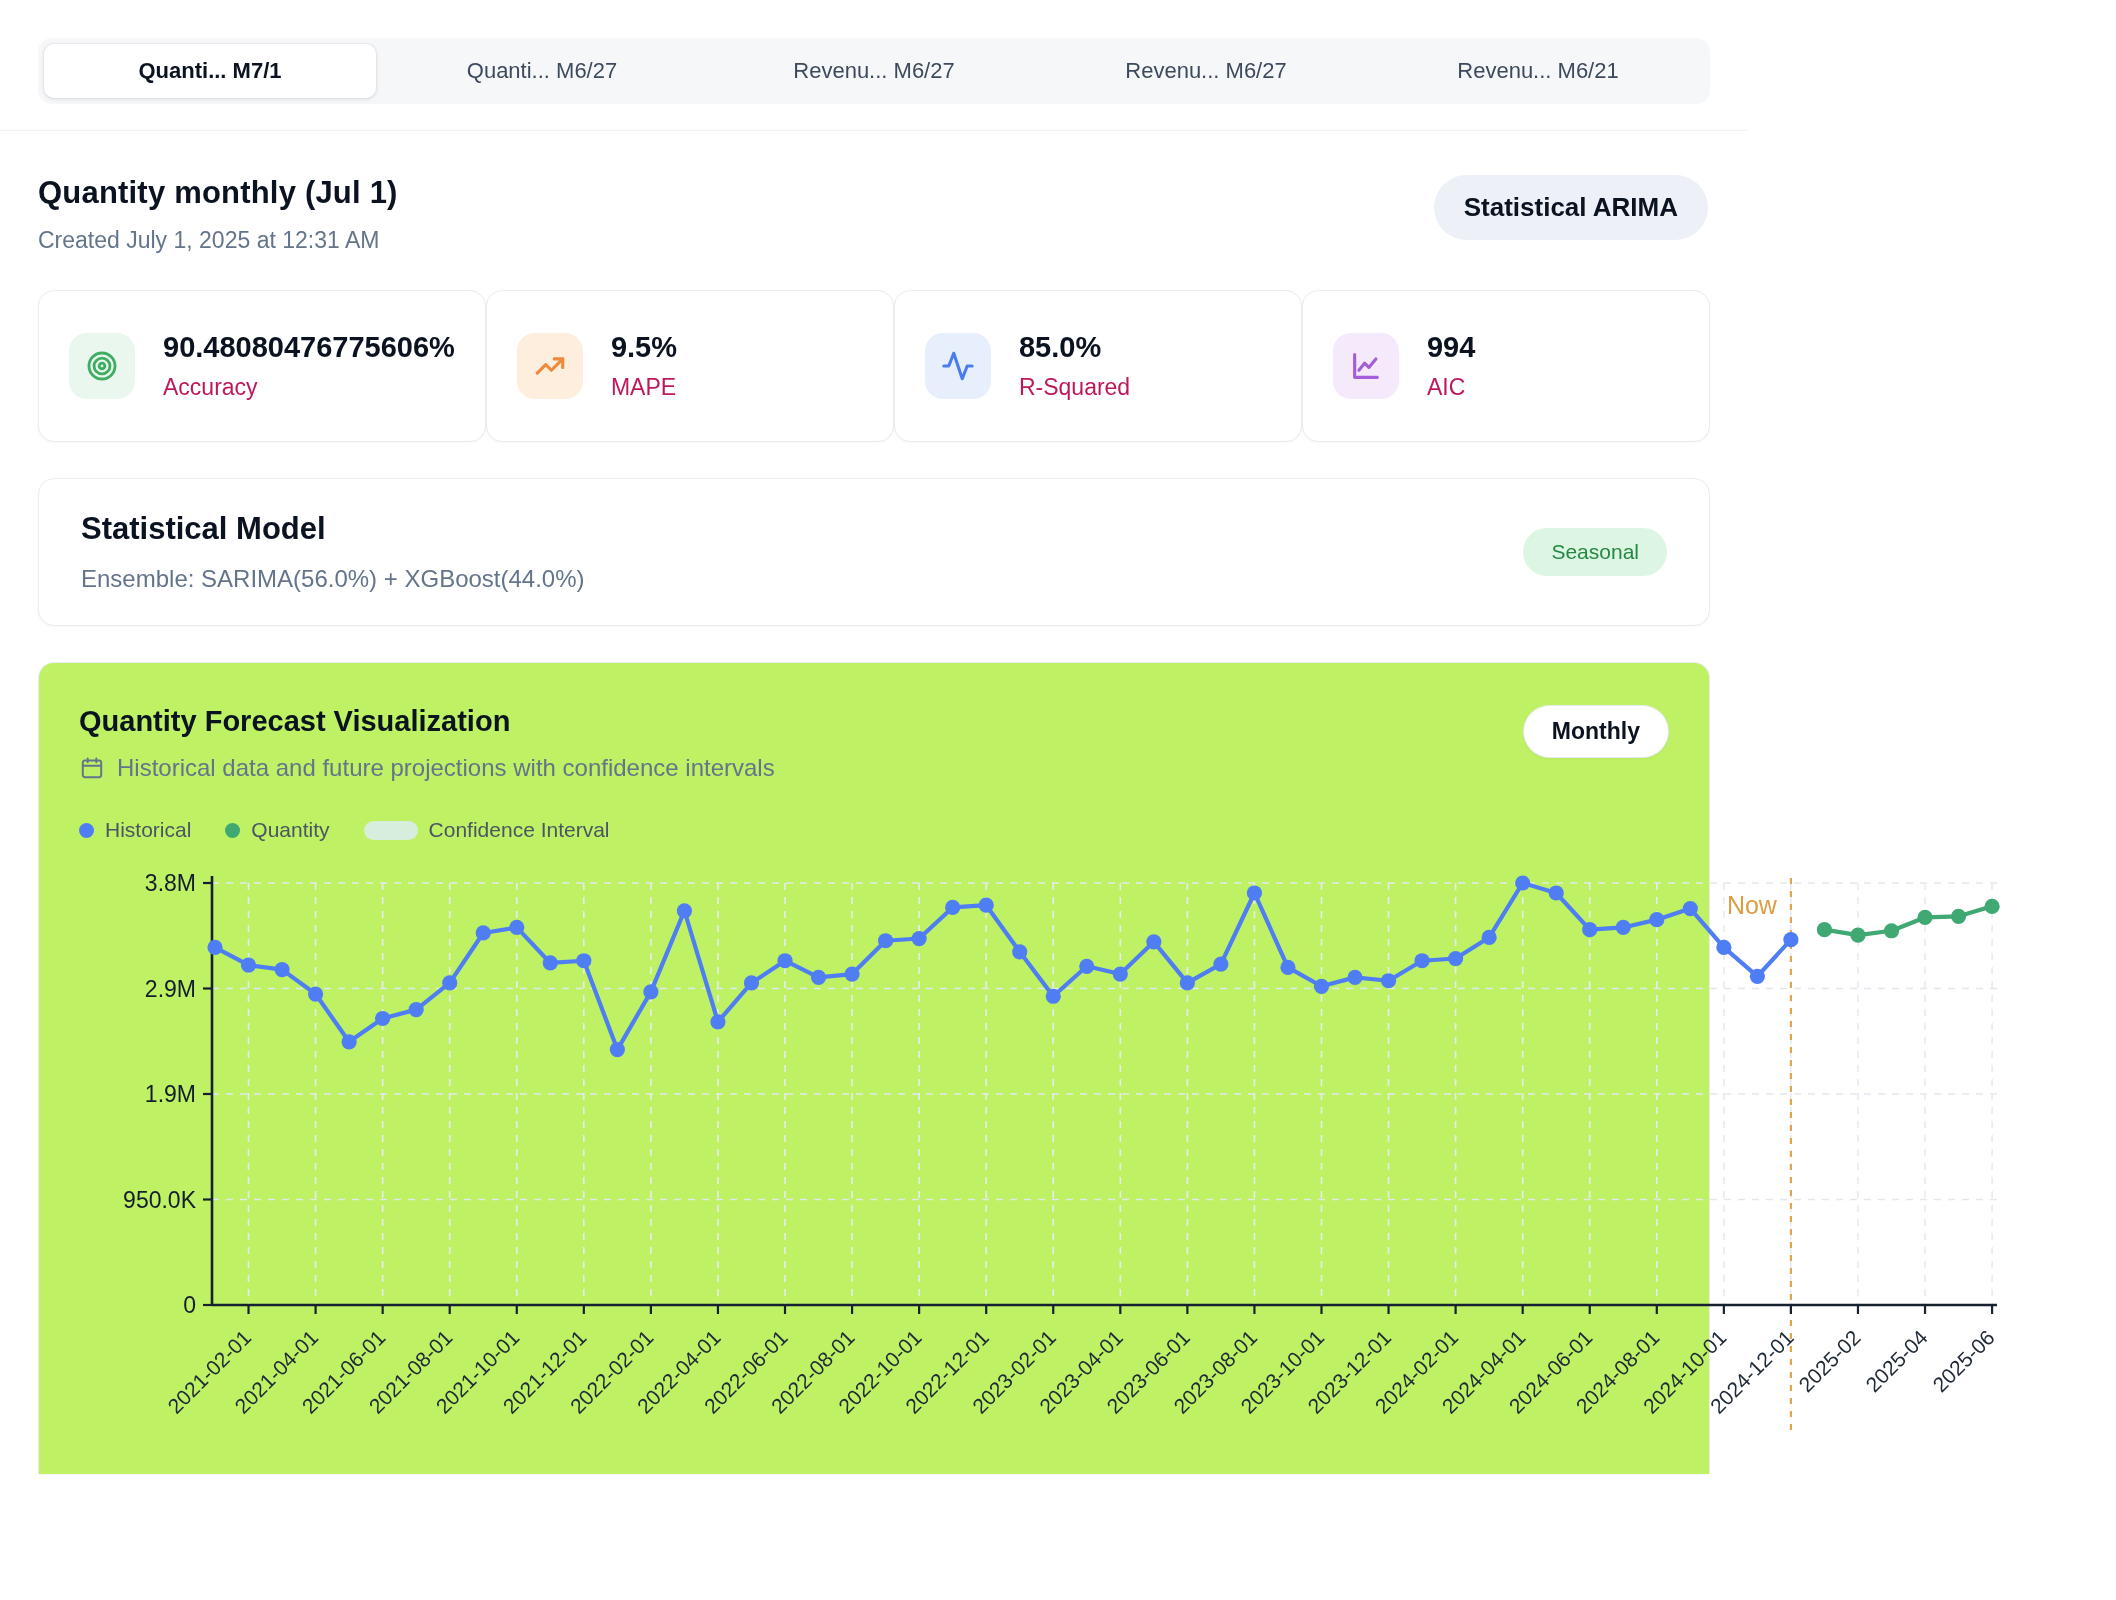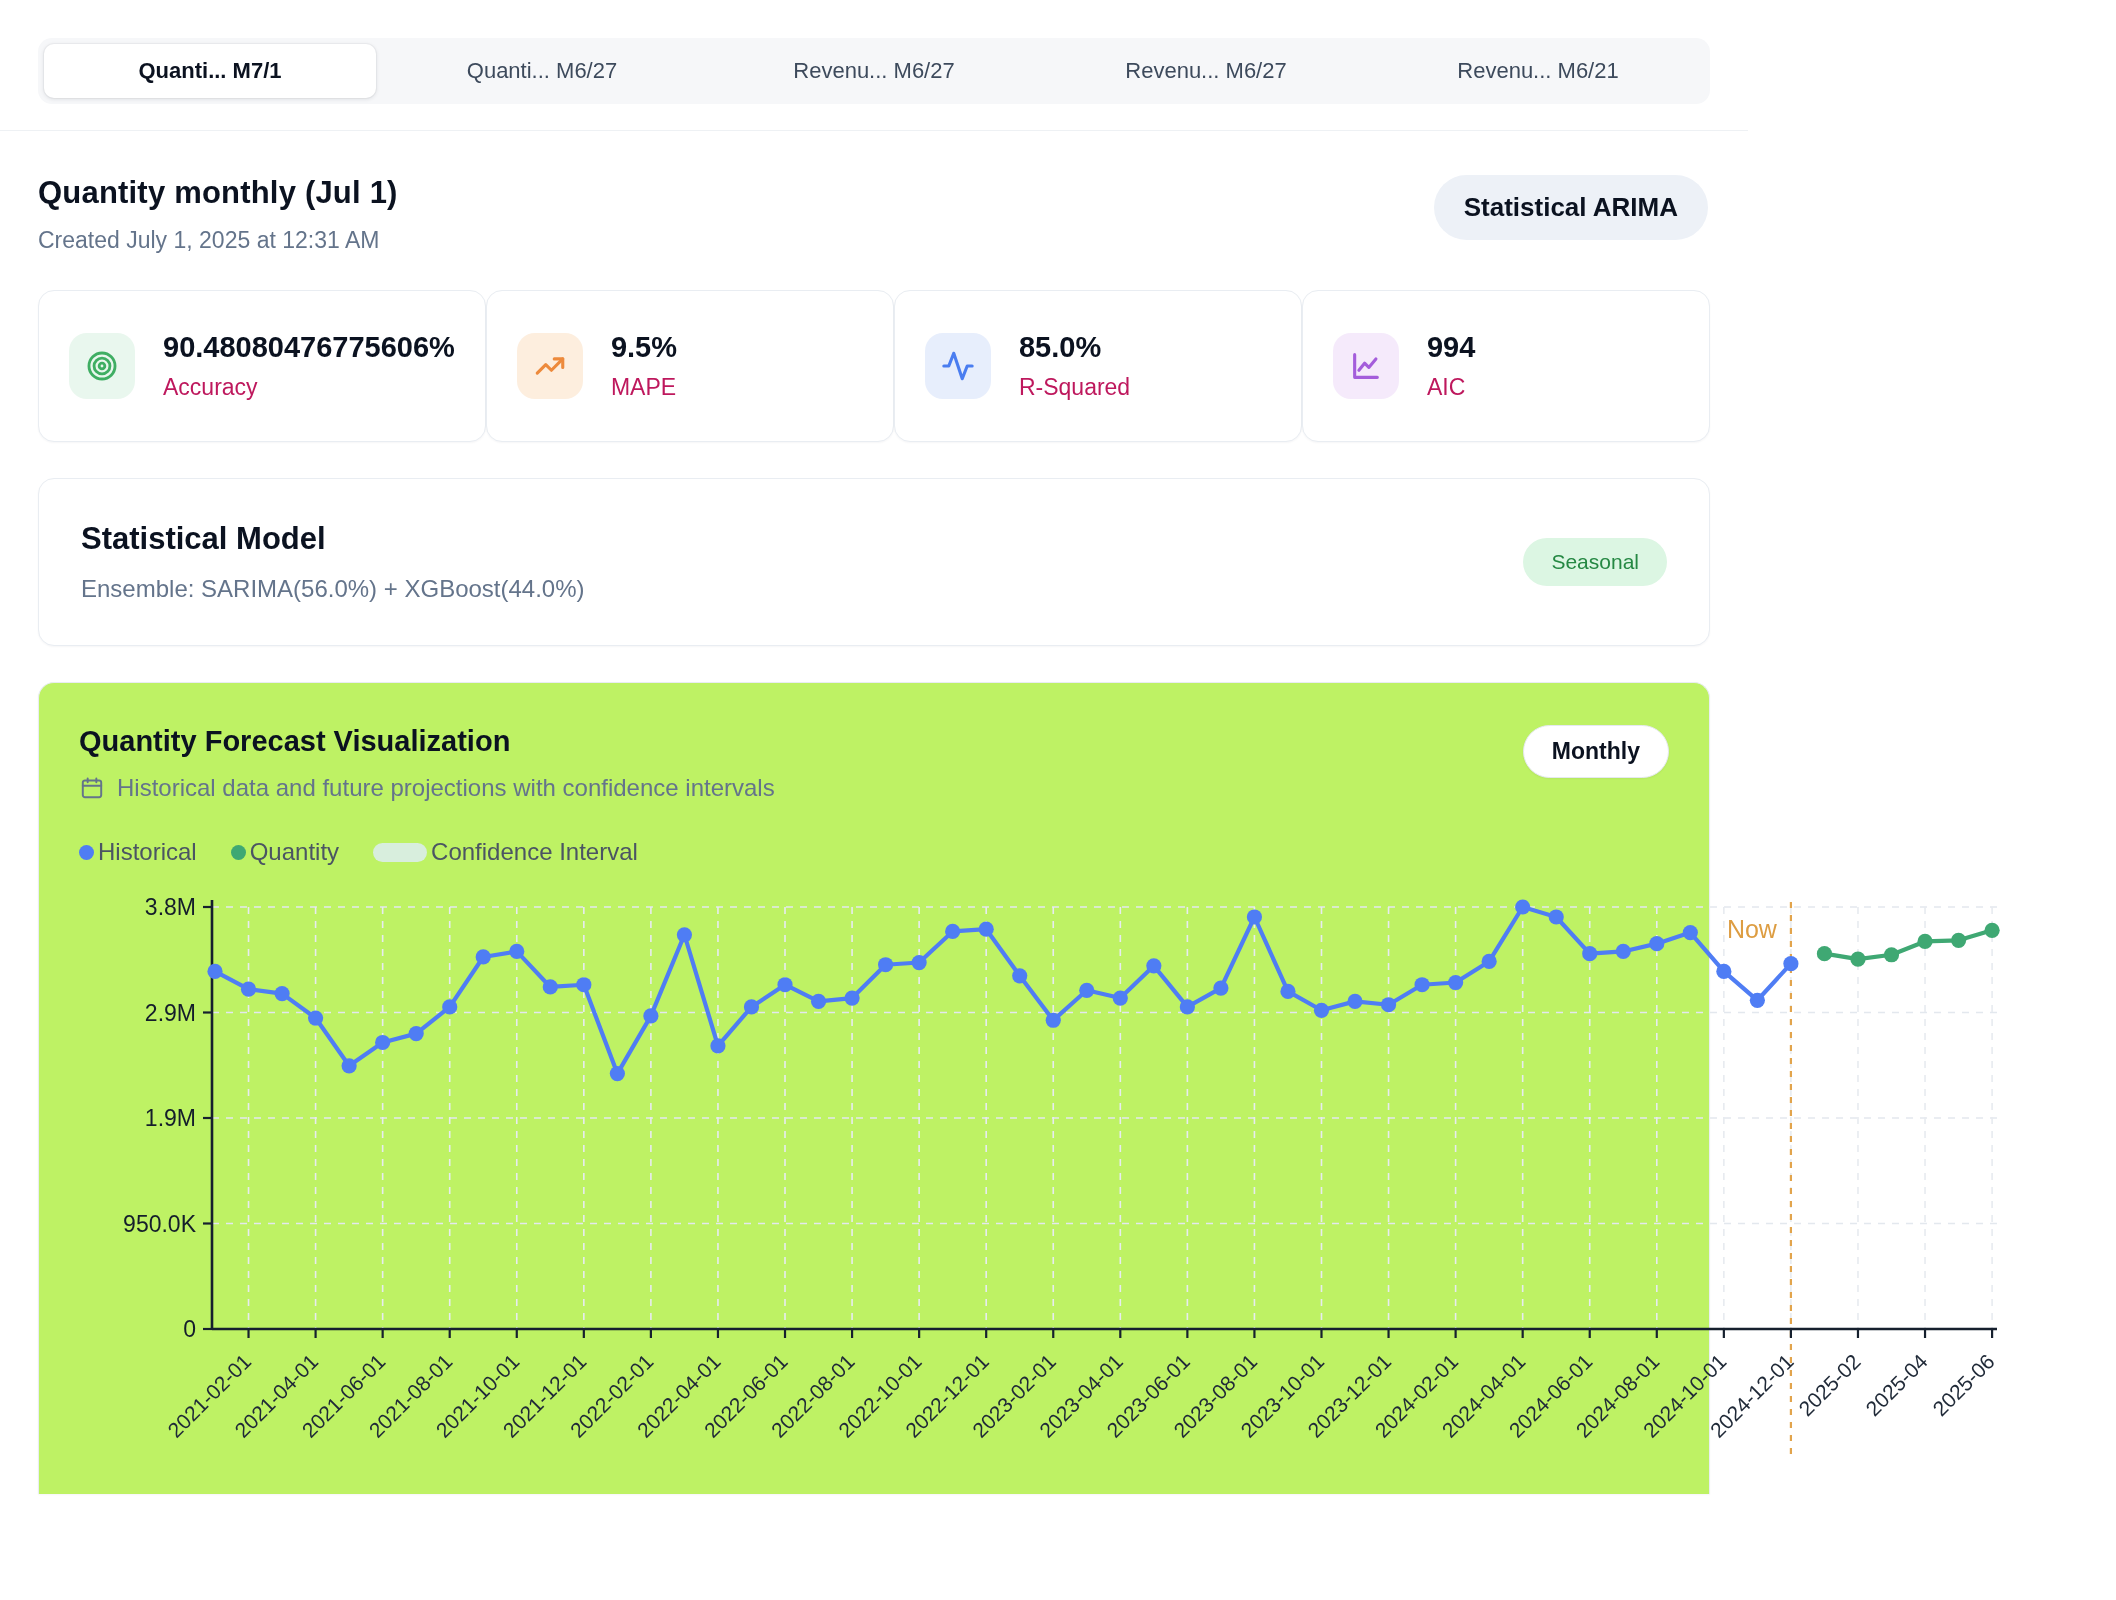--- a/index.html
+++ b/index.html
@@ -30,21 +30,21 @@
   .metric-card { background: #fff; border: 1px solid #e9edf2; border-radius: 16px;
     padding: 28px 30px; display: flex; align-items: center; gap: 28px; height: 152px;
     box-shadow: 0 1px 2px rgba(16,24,40,.04); }
   .metric-icon { width: 66px; height: 66px; border-radius: 18px; flex: 0 0 auto;
     display: flex; align-items: center; justify-content: center; }
   .metric-value { font-size: 29px; font-weight: 700; white-space: nowrap; }
   .metric-label { font-size: 23px; color: #be185d; margin-top: 10px; }
 
   
   .model-card { margin: 36px 38px 0 38px; background: #fff; border: 1px solid #e9edf2;
-    border-radius: 16px; padding: 42px 42px; display: flex; justify-content: space-between;
+    border-radius: 16px; padding: 32px 42px; display: flex; justify-content: space-between;
     align-items: center; box-shadow: 0 1px 2px rgba(16,24,40,.04); }
   .model-title { font-size: 31px; font-weight: 700; }
   .model-desc { font-size: 24px; color: #64748b; margin-top: 18px; }
   .seasonal-badge { background: #dcf6e3; color: #258843; border-radius: 999px;
     padding: 12px 28px; font-size: 21px; }
 
   
   .chart-card { margin: 36px 38px 0 38px; background: #bef264; border: 1px solid #e9edf2;
     border-radius: 16px 16px 0 0; border-bottom: none; padding: 42px 0 0 0; height: 812px;
     box-shadow: 0 1px 2px rgba(16,24,40,.04); }
@@ -57,21 +57,21 @@
     padding: 12px 28px; font-size: 23px; font-weight: 700; color: #0b1220;
     box-shadow: 0 1px 2px rgba(16,24,40,.05); }
   .chart-controls { display: flex; justify-content: space-between; align-items: center;
     padding: 36px 40px 0 40px; }
   .view-tabs { display: inline-flex; background: #f2f4f7; border-radius: 12px; padding: 5px; }
   .view-tab { padding: 15px 28px; font-size: 24px; color: #52606f; border-radius: 9px;
     cursor: pointer; white-space: nowrap; }
   .view-tab.active { background: #fff; color: #0b1220; font-weight: 600;
     box-shadow: 0 1px 3px rgba(16,24,40,.12); }
   .legend { display: flex; align-items: center; gap: 34px; }
-  .legend-item { display: flex; align-items: center; gap: 4px; font-size: 24px; color: #4b5563; }
+  .legend-item { display: flex; align-items: center; gap: 11px; font-size: 21px; color: #4b5563; }
   .legend-dot { width: 15px; height: 15px; border-radius: 50%; }
   .legend-band { width: 54px; height: 19px; border-radius: 10px; }
 
   .chart-wrap { margin-top: 26px; position: relative; }
   svg text { font-family: "Liberation Sans", sans-serif; }
 </style>
 </head>
 <body>
 
 <div class="page">

